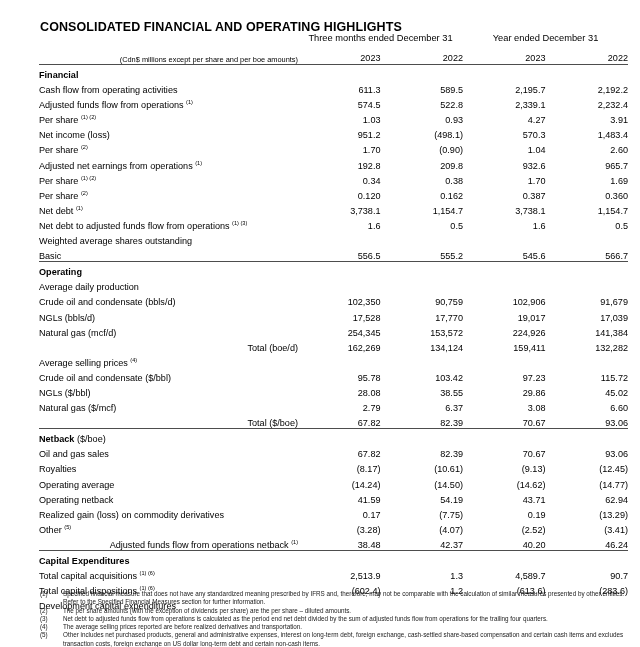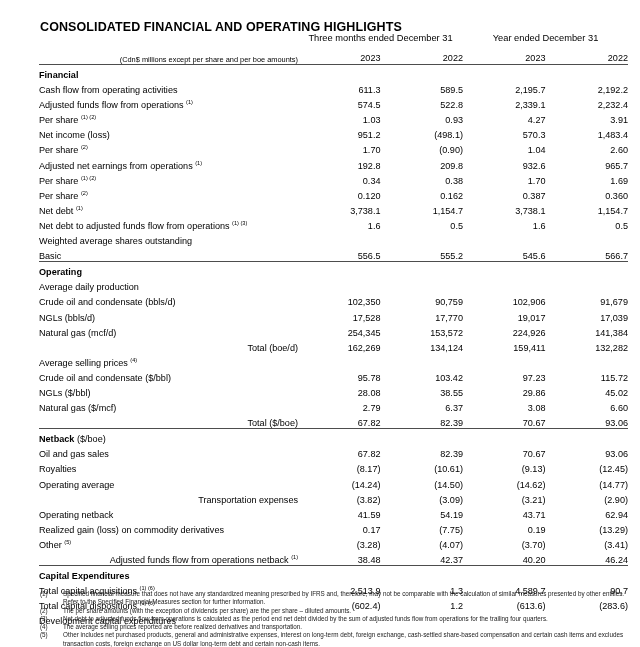--- a/index.html
+++ b/index.html
@@ -332,45 +332,38 @@
           <td class="cell-num vl-left vl-right">(12.45)</td>
         </tr>
         <tr class="r">
           <td class="cell-label ind1">Operating average</td>
           <td class="cell-num vl-left bold">(14.24)</td>
           <td class="cell-num vl-left">(14.50)</td>
           <td class="cell-num vl-thick-left bold">(14.62)</td>
           <td class="cell-num vl-left vl-right">(14.77)</td>
         </tr>
         <tr class="r">
-          <td class="cell-label ind1 hr-bot">Transportation expenses</td>
-          <td class="cell-num vl-left bold hr-bot">(3.82)</td>
-          <td class="cell-num vl-left hr-bot">(3.09)</td>
-          <td class="cell-num vl-thick-left bold hr-bot">(3.21)</td>
-          <td class="cell-num vl-left vl-right hr-bot">(2.90)</td>
-        </tr>
-        <tr class="r">
           <td class="cell-label ind1">Operating netback</td>
           <td class="cell-num vl-left bold">41.59</td>
           <td class="cell-num vl-left">54.19</td>
           <td class="cell-num vl-thick-left bold">43.71</td>
           <td class="cell-num vl-left vl-right">62.94</td>
         </tr>
         <tr class="r">
           <td class="cell-label ind1">Realized gain (loss) on commodity derivatives</td>
           <td class="cell-num vl-left bold">0.17</td>
           <td class="cell-num vl-left">(7.75)</td>
           <td class="cell-num vl-thick-left bold">0.19</td>
           <td class="cell-num vl-left vl-right">(13.29)</td>
         </tr>
         <tr class="r">
           <td class="cell-label ind1">Other <sup>(5)</sup></td>
           <td class="cell-num vl-left bold">(3.28)</td>
           <td class="cell-num vl-left">(4.07)</td>
-          <td class="cell-num vl-thick-left bold">(3.70)</td>
+          <td class="cell-num vl-thick-left bold">(2.52)</td>
           <td class="cell-num vl-left vl-right">(3.41)</td>
         </tr>
         <tr class="r">
           <td class="cell-label ind1 hr-top hr-bot">Adjusted funds flow from operations netback <sup>(1)</sup></td>
           <td class="cell-num vl-left bold hr-top hr-bot">38.48</td>
           <td class="cell-num vl-left hr-top hr-bot">42.37</td>
           <td class="cell-num vl-thick-left bold hr-top hr-bot">40.20</td>
           <td class="cell-num vl-left vl-right hr-top hr-bot">46.24</td>
         </tr>
         <tr class="r">

